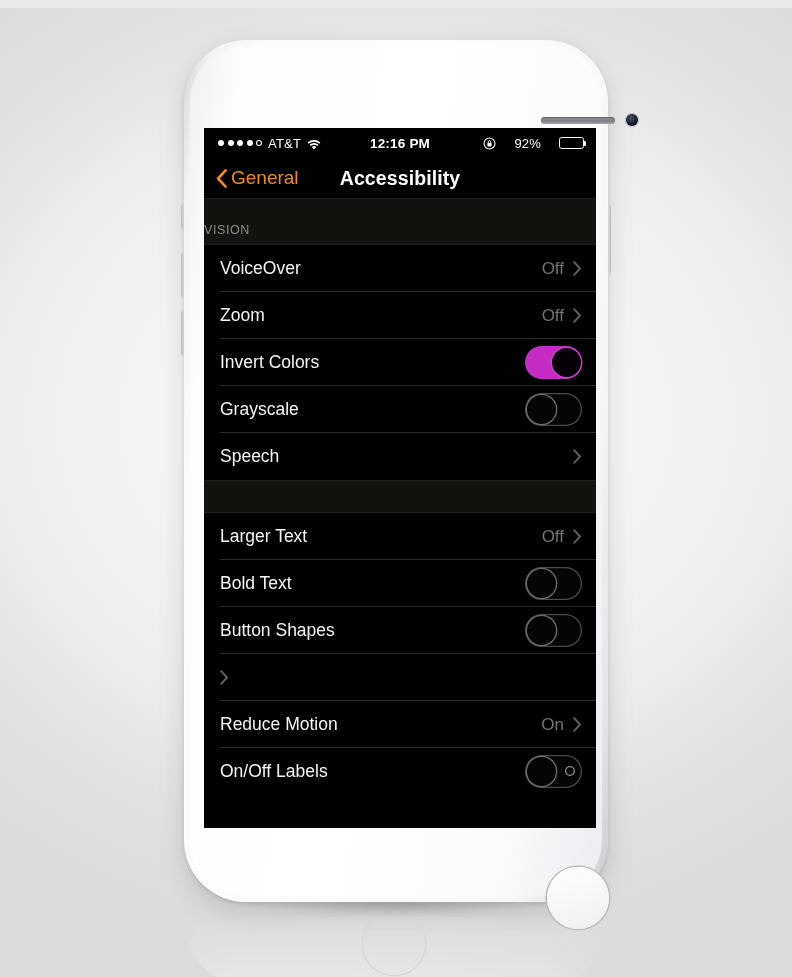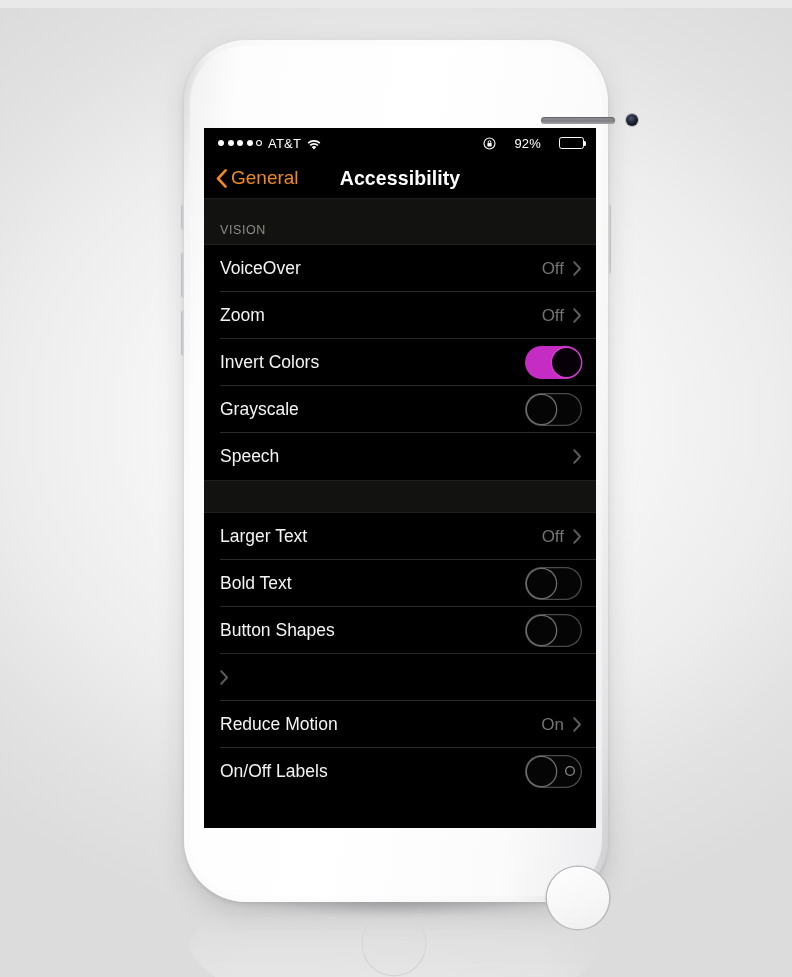--- a/index.html
+++ b/index.html
@@ -88,21 +88,21 @@
   .chev-back{width:11px;height:19px;}
   .back-label{color:#f08a1e;font-size:19px;}
   .nav-title{position:absolute;left:0;right:0;text-align:center;color:#fff;font-size:19.5px;font-weight:bold;letter-spacing:.1px;}
 
   
   .table{background:#000;}
   .sec-header{
     background:#121210;height:47px;display:flex;align-items:flex-end;
     box-shadow:inset 0 1px 0 #1f1f1d, inset 0 -1px 0 #1f1f1d;
   }
-  .sec-header span{color:#8b8b86;font-size:12.5px;letter-spacing:.6px;padding:0 0 8px 16px;}
+  .sec-header span{color:#8b8b86;font-size:12.5px;letter-spacing:.6px;padding:0 0 8px 0;}
   .sec-gap{
     background:#121210;height:33px;
     box-shadow:inset 0 1px 0 #1f1f1d, inset 0 -1px 0 #1f1f1d;
   }
   .row{
     height:47px;display:flex;align-items:center;background:#000;position:relative;
     padding:0 14px 0 16px;cursor:pointer;
   }
   .row:after{
     content:"";position:absolute;left:16px;right:0;bottom:0;height:1px;background:#2a2a28;
@@ -182,20 +182,21 @@
         </span>
         <span class="carrier">AT&amp;T</span>
         <span class="wifi">
           <svg viewBox="0 0 16 12" width="14" height="11">
             <path d="M8 10.6 5.4 7.6a4 4 0 0 1 5.2 0z" fill="#fff"></path>
             <path d="M2.9 5.2a7.6 7.6 0 0 1 10.2 0l-1.3 1.5a5.7 5.7 0 0 0-7.6 0z" fill="#fff"></path>
             <path d="M.7 2.6a10.9 10.9 0 0 1 14.6 0l-1.3 1.5a9 9 0 0 0-12 0z" fill="#fff"></path>
           </svg>
         </span>
       </div>
+      <div class="sb-center">12:16 PM</div>
       <div class="sb-right">
         <span class="rotlock">
           <svg viewBox="0 0 14 14" width="13" height="13">
             <circle cx="7" cy="7" r="5.9" fill="none" stroke="#fff" stroke-width="1.2"></circle>
             <rect x="4.7" y="6.5" width="4.6" height="3.6" rx="0.7" fill="#fff"></rect>
             <path d="M5.6 6.5V5.4a1.4 1.4 0 0 1 2.8 0v1.1" fill="none" stroke="#fff" stroke-width="1"></path>
           </svg>
         </span>
         <span class="batt-pct">92%</span>
         <span class="batt">

